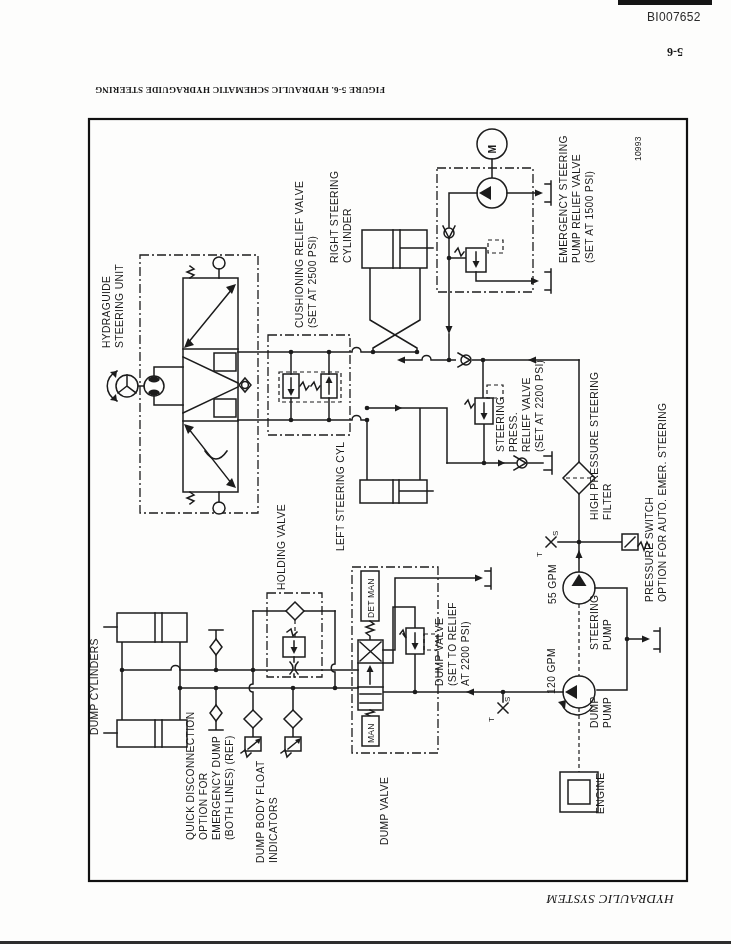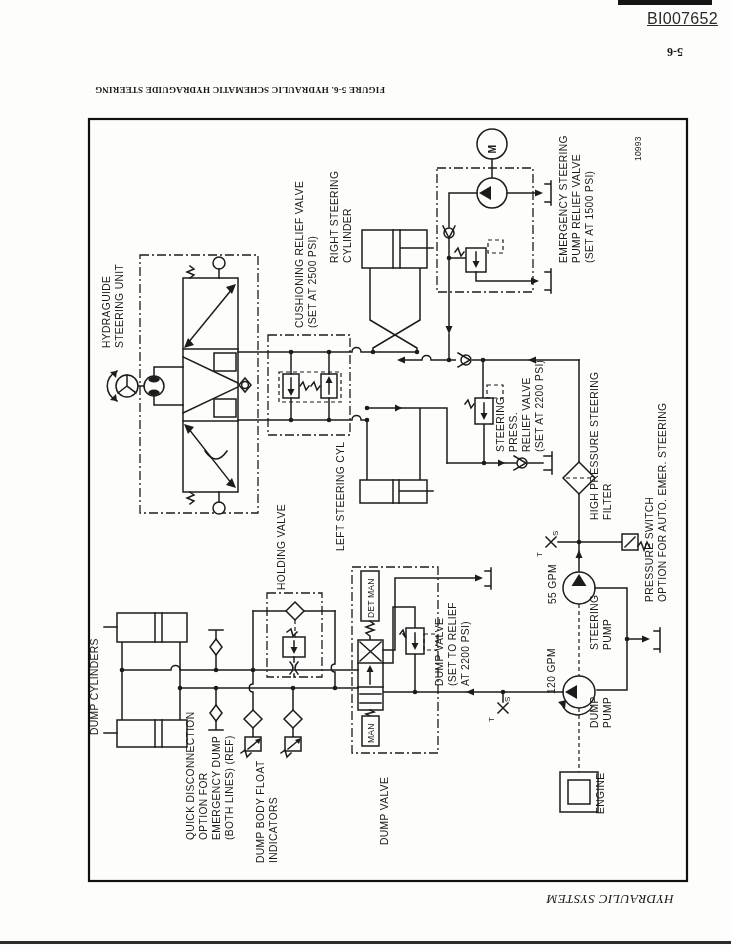--- a/index.html
+++ b/index.html
@@ -3,21 +3,21 @@
 <meta charset="utf-8">
 <style>
   html,body{margin:0;padding:0;background:#ffffff;}
   #page{position:relative;width:731px;height:950px;background:#fdfdfc;overflow:hidden;
         font-family:"Liberation Sans",sans-serif;color:#161616;}
   .abs{position:absolute;}
   .flip{transform:rotate(180deg);}
   .caption{font-family:"Liberation Serif",serif;font-weight:bold;font-size:9px;letter-spacing:.2px;
            width:224px;text-align:center;white-space:nowrap;}
   .pagenum{font-family:"Liberation Serif",serif;font-weight:bold;font-size:12px;width:34px;text-align:center;}
-  .docnum{font-size:16px;letter-spacing:.3px;color:#2a2a2a;text-decoration:underline;}
+  .docnum{font-size:12px;letter-spacing:.3px;color:#2a2a2a;}
   .footer{font-family:"Liberation Serif",serif;font-style:italic;font-size:13px;width:140px;text-align:center;letter-spacing:.4px;}
   svg text{font-family:"Liberation Sans",sans-serif;font-size:10.3px;letter-spacing:.35px;fill:#1a1a1a;}
   svg text.sm{font-size:8.5px;letter-spacing:.2px;}
   svg text.xs{font-size:8px;}
   svg text.bold{font-weight:bold;}
   .ln{stroke:#1c1c1c;stroke-width:1.5;fill:none;stroke-linecap:square;}
   .thk{stroke:#111;stroke-width:2.2;fill:none;}
   .dd{stroke:#1c1c1c;stroke-width:1.3;fill:none;stroke-dasharray:9 3 2 3;}
   .dsh{stroke:#1c1c1c;stroke-width:1.2;fill:none;stroke-dasharray:4 3;}
   .fil{fill:#1c1c1c;stroke:none;}

